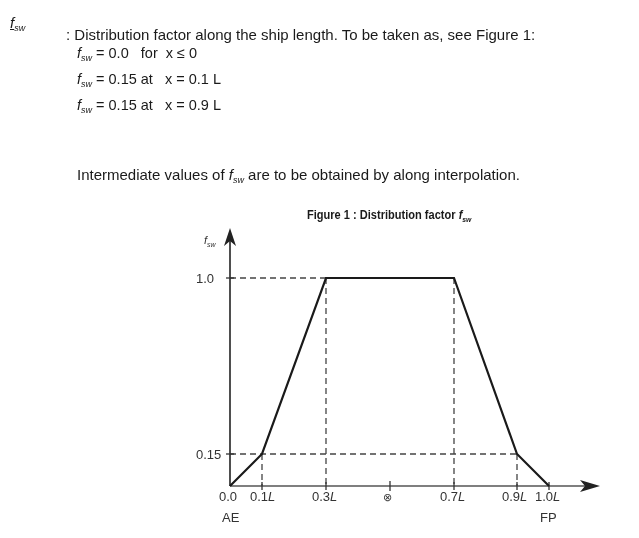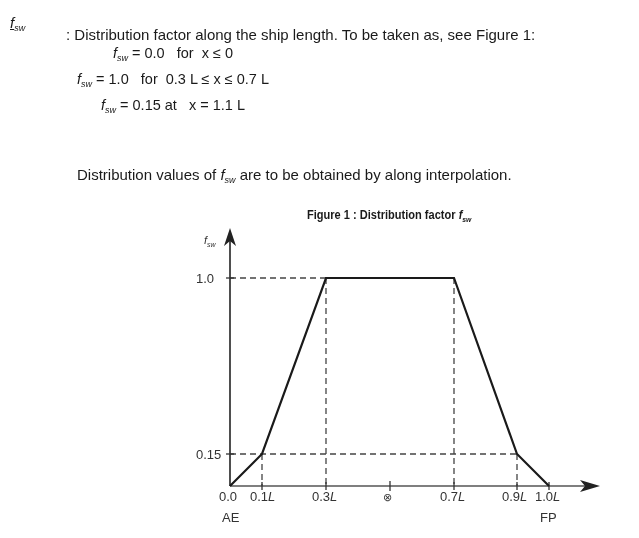--- a/index.html
+++ b/index.html
@@ -2,40 +2,40 @@
 <html><head>
 <meta charset="utf-8">
 <style>
   html, body { margin:0; padding:0; background:#ffffff; }
   body { width:639px; height:538px; position:relative; overflow:hidden;
          font-family:"Liberation Sans", sans-serif; color:#1a1a1a; }
   .abs { position:absolute; white-space:nowrap; }
   .f { font-style:italic; }
   .sub { font-size:9px; font-style:italic; vertical-align:-3px; }
   .line15 { font-size:15px; }
-  .eq { font-size:14.5px; line-height:21px;text-align:center; }
+  .eq { font-size:14.5px; line-height:21px; }
   .fig-title { font-weight:bold; font-size:13px; transform:scaleX(0.85); transform-origin:left; }
   svg text { font-family:"Liberation Sans", sans-serif; fill:#333; }
 </style>
 </head>
 <body>
 
 <div class="abs line15" style="left:10px; top:14px;text-decoration:underline;">
   <span class="f">f</span><span class="sub">sw</span>
 </div>
 <div class="abs line15" style="left:66px; top:26px;">: Distribution factor along the ship length. To be taken as, see Figure 1:</div>
 
 <div class="abs eq" style="left:77px; top:43px;">
   <div><span class="f">f</span><span class="sub">sw</span> <span style="white-space:pre">= 0.0   for  x ≤ 0</span></div>
-  <div><span class="f">f</span><span class="sub">sw</span> <span style="white-space:pre">= 1.0   for  0.3 L ≤ x ≤ 0.7 L</span></div>
-  <div><span class="f">f</span><span class="sub">sw</span> <span style="white-space:pre">= 0.15 at   x = 1.1 L</span></div>
+  <div><span class="f">f</span><span class="sub">sw</span> <span style="white-space:pre">= 0.15 at   x = 0.1 L</span></div>
+  <div><span class="f">f</span><span class="sub">sw</span> <span style="white-space:pre">= 0.15 at   x = 0.9 L</span></div>
 </div>
 
 <div class="abs line15" style="left:77px; top:166px;">
-  <span>Distribution values of </span><span class="f">f</span><span class="sub">sw</span><span> are to be obtained by along interpolation.</span>
+  <span>Intermediate values of </span><span class="f">f</span><span class="sub">sw</span><span> are to be obtained by along interpolation.</span>
 </div>
 
 <div class="abs fig-title" style="left:307px; top:207px;">
   <span>Figure 1 : Distribution factor </span><span class="f">f</span><span class="sub" style="font-size:8px">sw</span>
 </div>
 
 <svg class="abs" style="left:0; top:0;" width="639" height="538">
 
   <g stroke="#444" stroke-width="1.3" stroke-dasharray="6,4" fill="none">
     <line x1="230" y1="278" x2="326" y2="278"></line>

